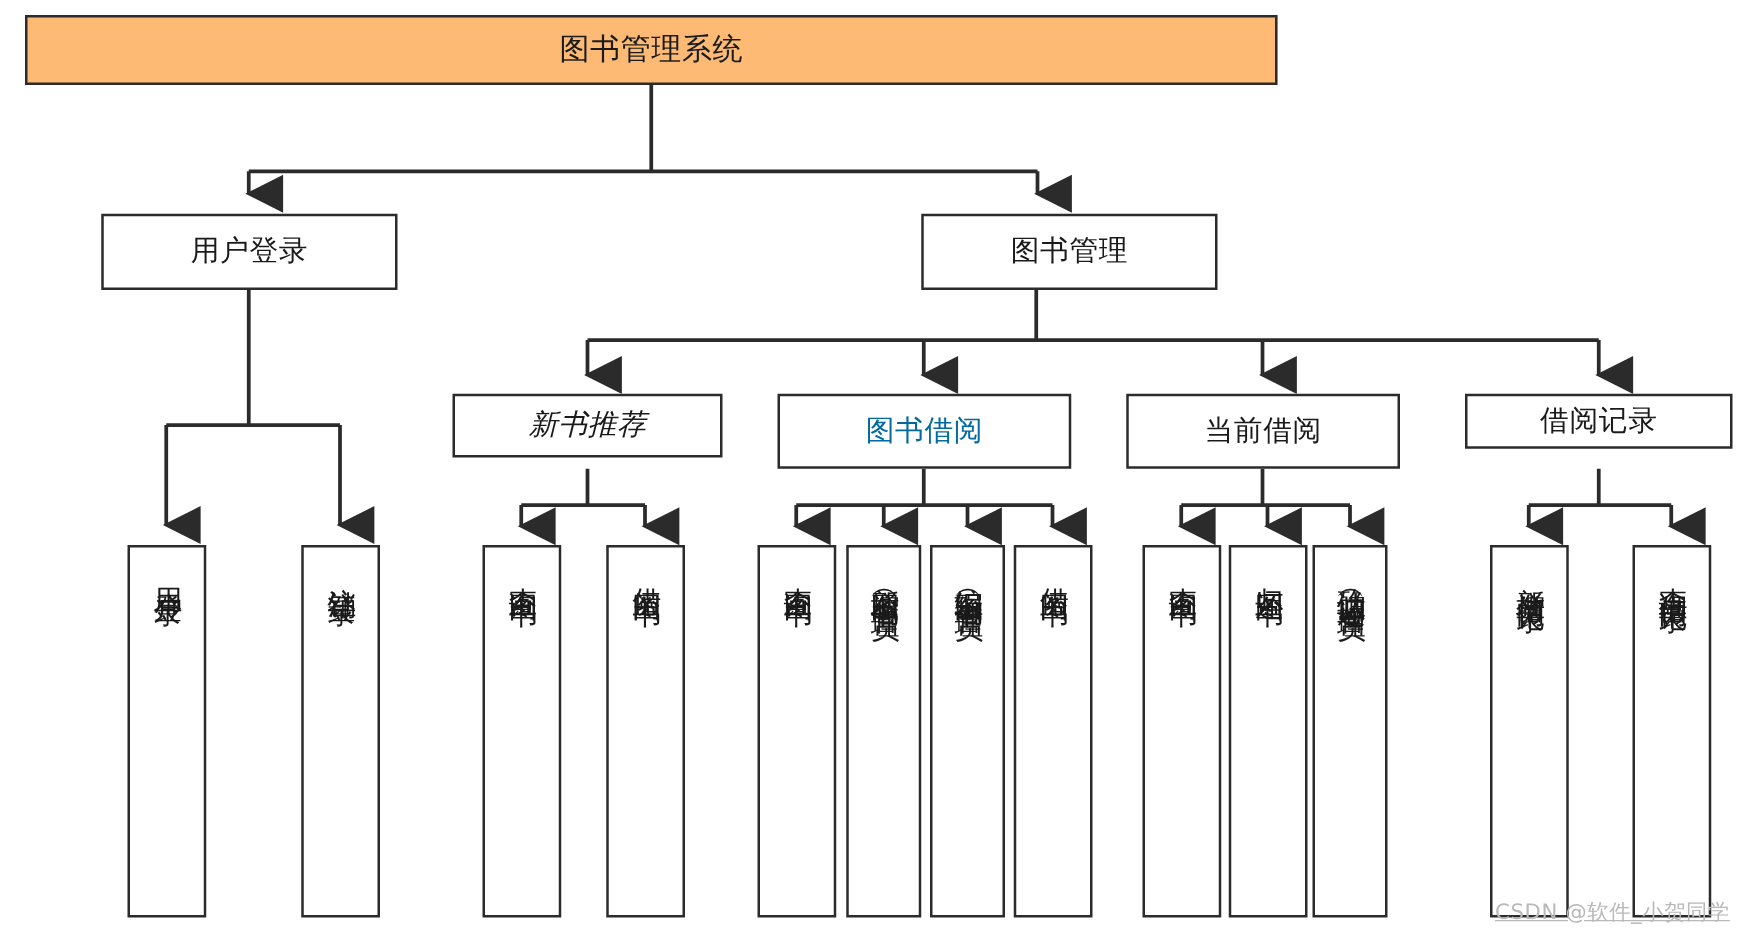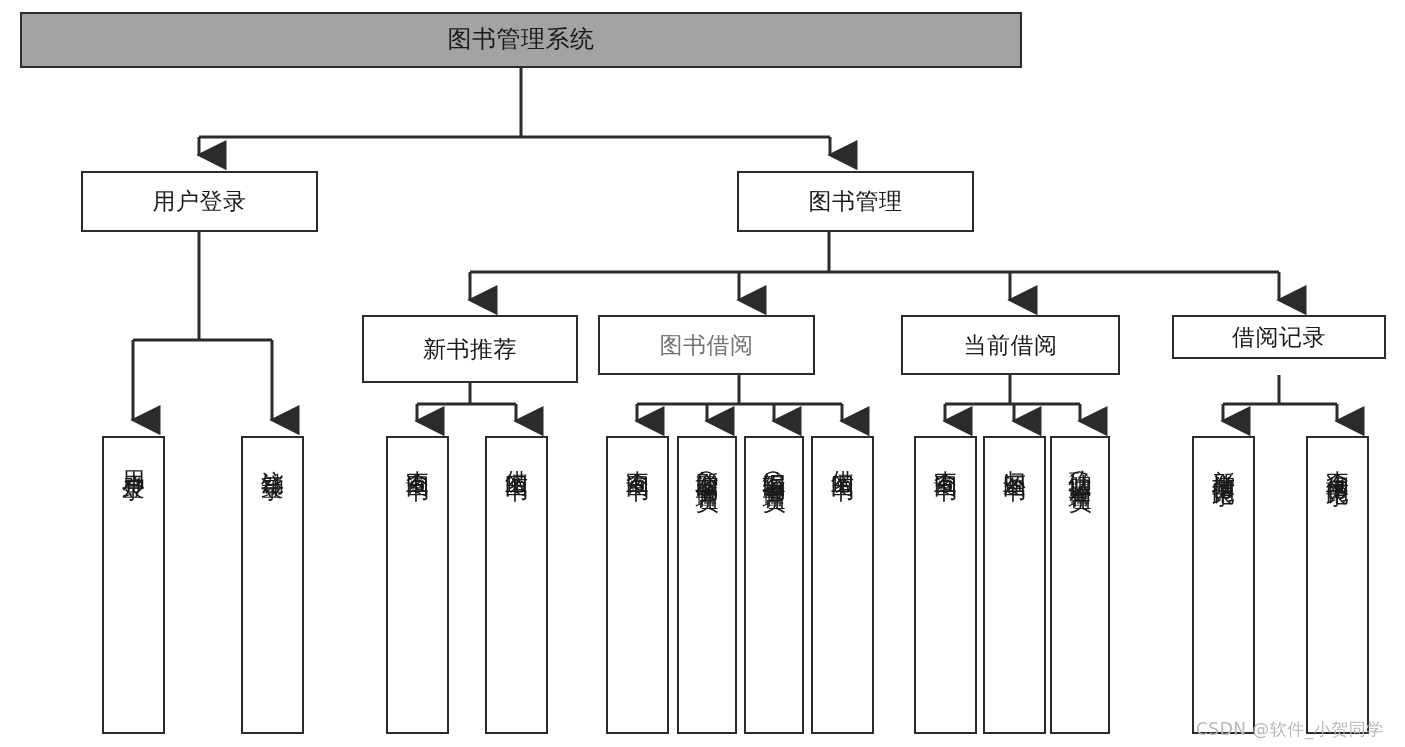--- a/index.html
+++ b/index.html
@@ -57,20 +57,21 @@
     line-height: 1.0;
   }
   #root-node .label { font-size: 24px; }
   .watermark {
     position: absolute;
     color: #b9b9b9;
     font-size: 17px;
     white-space: nowrap;
     letter-spacing: 0.5px;
     font-family: "DejaVu Sans", "Liberation Sans", sans-serif;
+    text-decoration: underline;
   }
 </style>
 </head>
 <body>
 
 <div id="diagram-root">
 
   <svg class="wires" viewBox="0 0 1405 747" xmlns="http://www.w3.org/2000/svg">
     <defs>
       <marker id="arrow" viewBox="0 0 12 12" refX="6" refY="10.5" markerWidth="11" markerHeight="11" orient="auto-start-reverse">
@@ -114,35 +115,35 @@
       <path d="M 1014 404 L 1014 421" marker-end="url(#arrow)"></path>
       <path d="M 1080 404 L 1080 421" marker-end="url(#arrow)"></path>
 
       <path d="M 1279 375 L 1279 404"></path>
       <path d="M 1223 404 L 1337 404"></path>
       <path d="M 1223 404 L 1223 421" marker-end="url(#arrow)"></path>
       <path d="M 1337 404 L 1337 421" marker-end="url(#arrow)"></path>
     </g>
   </svg>
 
-  <div class="node horizontal" id="root-node" style="left: 20px; top: 12px; width: 1002px; height: 56px; border-color: rgb(43, 43, 43); background: #a3a3a3; color: rgb(26, 26, 26);">
+  <div class="node horizontal" id="root-node" style="left: 20px; top: 12px; width: 1002px; height: 56px; border-color: rgb(43, 43, 43); background: #fdba74; color: rgb(26, 26, 26);">
     <span class="label">图书管理系统</span>
   </div>
 
   <div class="node horizontal" style="left: 81px; top: 171px; width: 237px; height: 61px; border-color: rgb(43, 43, 43); background: rgb(255, 255, 255); color: rgb(26, 26, 26);">
     <span class="label">用户登录</span>
   </div>
   <div class="node horizontal" style="left: 737px; top: 171px; width: 237px; height: 61px; border-color: rgb(43, 43, 43); background: rgb(255, 255, 255); color: rgb(26, 26, 26);">
     <span class="label">图书管理</span>
   </div>
 
-  <div class="node horizontal" style="left: 362px; top: 315px; width: 216px; height: 68px; border-color: rgb(43, 43, 43); background: rgb(255, 255, 255); color: rgb(26, 26, 26);">
+  <div class="node horizontal" style="left: 362px; top: 315px; width: 216px; height: 51px; border-color: rgb(43, 43, 43); background: rgb(255, 255, 255); color: rgb(26, 26, 26); font-style: italic;">
     <span class="label">新书推荐</span>
   </div>
-  <div class="node horizontal" style="left: 598px; top: 315px; width: 217px; height: 60px; border-color: rgb(43, 43, 43); background: rgb(255, 255, 255); color: #737373;">
+  <div class="node horizontal" style="left: 622px; top: 315px; width: 235px; height: 60px; border-color: rgb(43, 43, 43); background: rgb(255, 255, 255); color: #0369a1;">
     <span class="label">图书借阅</span>
   </div>
   <div class="node horizontal" style="left: 901px; top: 315px; width: 219px; height: 60px; border-color: rgb(43, 43, 43); background: rgb(255, 255, 255); color: rgb(26, 26, 26);">
     <span class="label">当前借阅</span>
   </div>
   <div class="node horizontal" style="left: 1172px; top: 315px; width: 214px; height: 44px; border-color: rgb(43, 43, 43); background: rgb(255, 255, 255); color: rgb(26, 26, 26);">
     <span class="label">借阅记录</span>
   </div>
 
   <div class="node vertical" style="left: 102px; top: 436px; width: 63px; height: 298px; border-color: rgb(43, 43, 43); background: rgb(255, 255, 255); color: rgb(26, 26, 26);">

